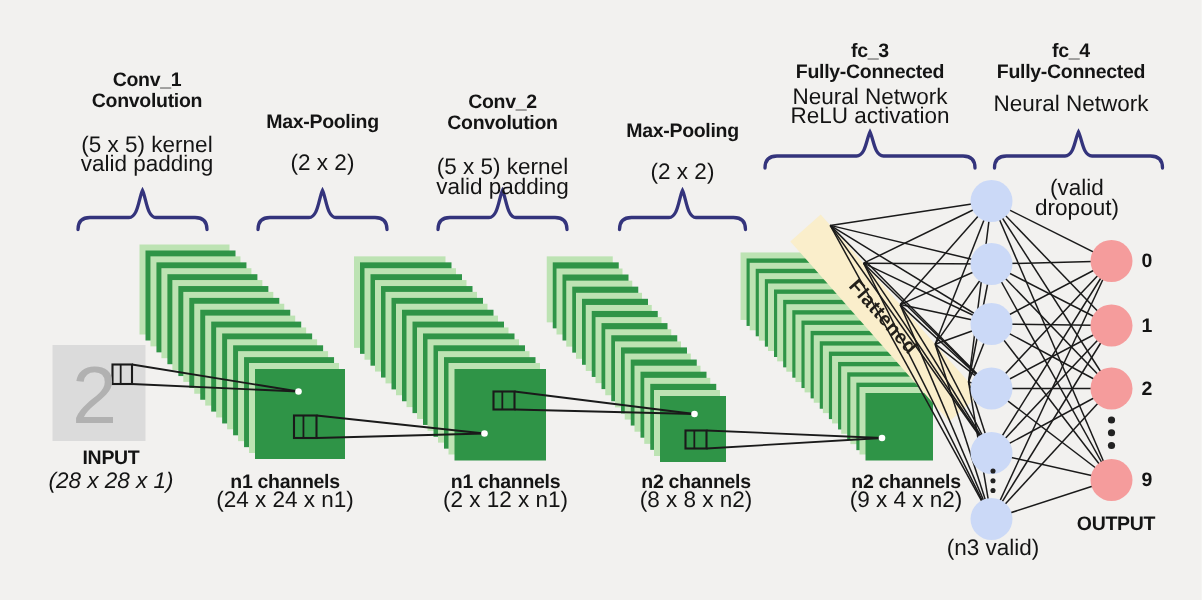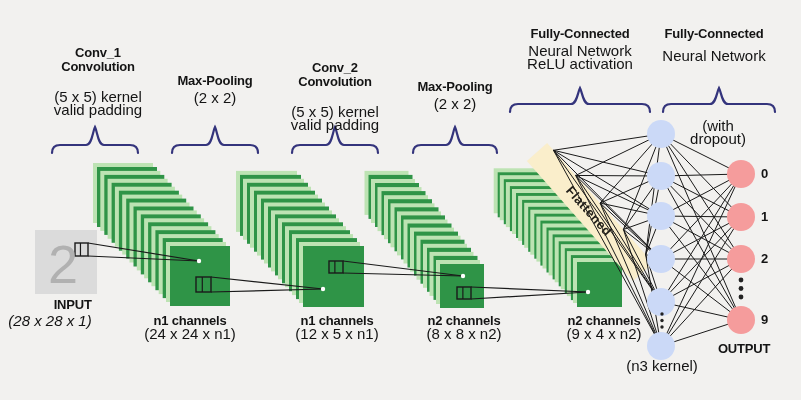--- a/index.html
+++ b/index.html
@@ -6,21 +6,21 @@
   .canvas{
     position:relative;width:801px;height:400px;overflow:hidden;
     background:#f2f1ef;
     font-family:"Liberation Sans", sans-serif;
     color:#141414;
   }
   svg{position:absolute;left:0;top:0;}
   .lbl{position:absolute;transform:translateX(-50%);text-align:center;white-space:nowrap;}
   .t{font-size:13px;font-weight:700;line-height:14px;letter-spacing:-0.2px;}
   .s{font-size:15px;line-height:12.5px;}
-  .g3{margin-top:3px;font-style:italic;} .g4{margin-top:4px;} .g5{margin-top:17px;} .g9{margin-top:9px;} .g10{margin-top:4px;}
+  .g3{margin-top:3px;font-style:italic;} .g4{margin-top:4px;} .g5{margin-top:17px;} .g9{margin-top:9px;} .g10{margin-top:15px;}
   .digitlbl{position:absolute;font-size:13px;font-weight:700;line-height:14px;}
   .bigdigit{
     position:absolute;left:63px;top:264px;transform:translate(-50%,-50%);
     font-size:54px;font-weight:400;color:#b1b1b1;line-height:54px;
   }
   .flat{
     position:absolute;left:589px;top:211px;
     transform:translate(-50%,-50%) rotate(48.5deg);
     font-size:13px;font-weight:700;letter-spacing:0.4px;color:#23201a;
   }
@@ -265,60 +265,62 @@
     <div class="s g5">(5 x 5) kernel</div>
     <div class="s">valid padding</div>
   </div>
 
   <div class="lbl" style="left:455px;top:80px;">
     <div class="t">Max-Pooling</div>
     <div class="s g10">(2 x 2)</div>
   </div>
 
   <div class="lbl" style="left:580px;top:27px;">
+    <div class="t">fc_3</div>
     <div class="t">Fully-Connected</div>
     <div class="s g4">Neural Network</div>
     <div class="s">ReLU activation</div>
   </div>
 
   <div class="lbl" style="left:714px;top:27px;">
+    <div class="t">fc_4</div>
     <div class="t">Fully-Connected</div>
     <div class="s g9">Neural Network</div>
   </div>
 
   <div class="bigdigit">2</div>
-  <div class="lbl" style="left:50px;top:298px;text-align:right;">
+  <div class="lbl" style="left:74px;top:298px;">
     <div class="t">INPUT</div>
     <div class="s g3">(28 x 28 x 1)</div>
   </div>
 
   <div class="lbl" style="left:190px;top:314px;">
     <div class="t">n1 channels</div>
     <div class="s">(24 x 24 x n1)</div>
   </div>
   <div class="lbl" style="left:337px;top:314px;">
     <div class="t">n1 channels</div>
-    <div class="s">(12 x 5 x n1)</div>
+    <div class="s">(2 x 12 x n1)</div>
   </div>
   <div class="lbl" style="left:464px;top:314px;">
     <div class="t">n2 channels</div>
     <div class="s">(8 x 8 x n2)</div>
   </div>
   <div class="lbl" style="left:604px;top:314px;">
     <div class="t">n2 channels</div>
     <div class="s">(9 x 4 x n2)</div>
   </div>
 
   <div class="flat">Flattened</div>
 
   <div class="lbl" style="left:662px;top:360px;">
-    <div class="s">(n3 kernel)</div>
+    <div class="s">(n3 valid)</div>
   </div>
   <div class="lbl" style="left:718px;top:120px;">
-    <div class="s">(with</div>
+    <div class="s">(valid</div>
     <div class="s">dropout)</div>
   </div>
   <div class="lbl" style="left:744px;top:342px;">
     <div class="t">OUTPUT</div>
   </div>
 
   <div class="digitlbl" style="left:761px;top:167px;">0</div>
   <div class="digitlbl" style="left:761px;top:210px;">1</div>
   <div class="digitlbl" style="left:761px;top:252px;">2</div>
   <div class="digitlbl" style="left:761px;top:313px;">9</div>

